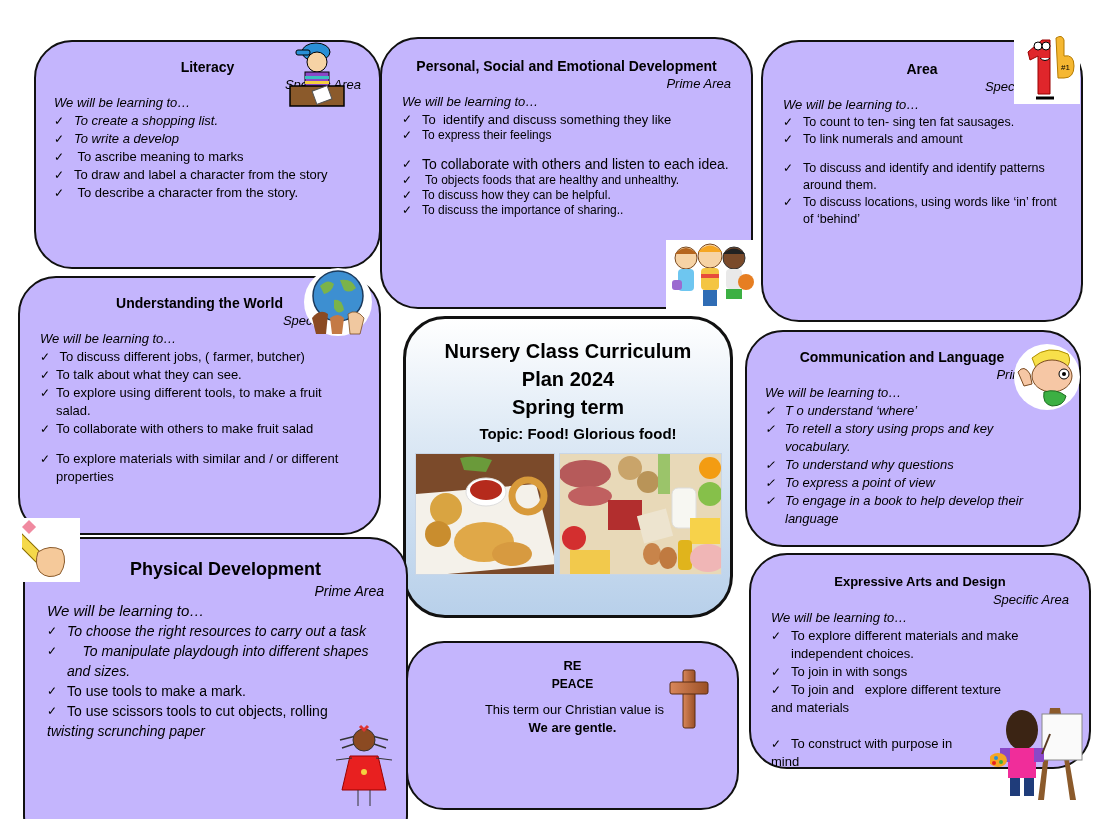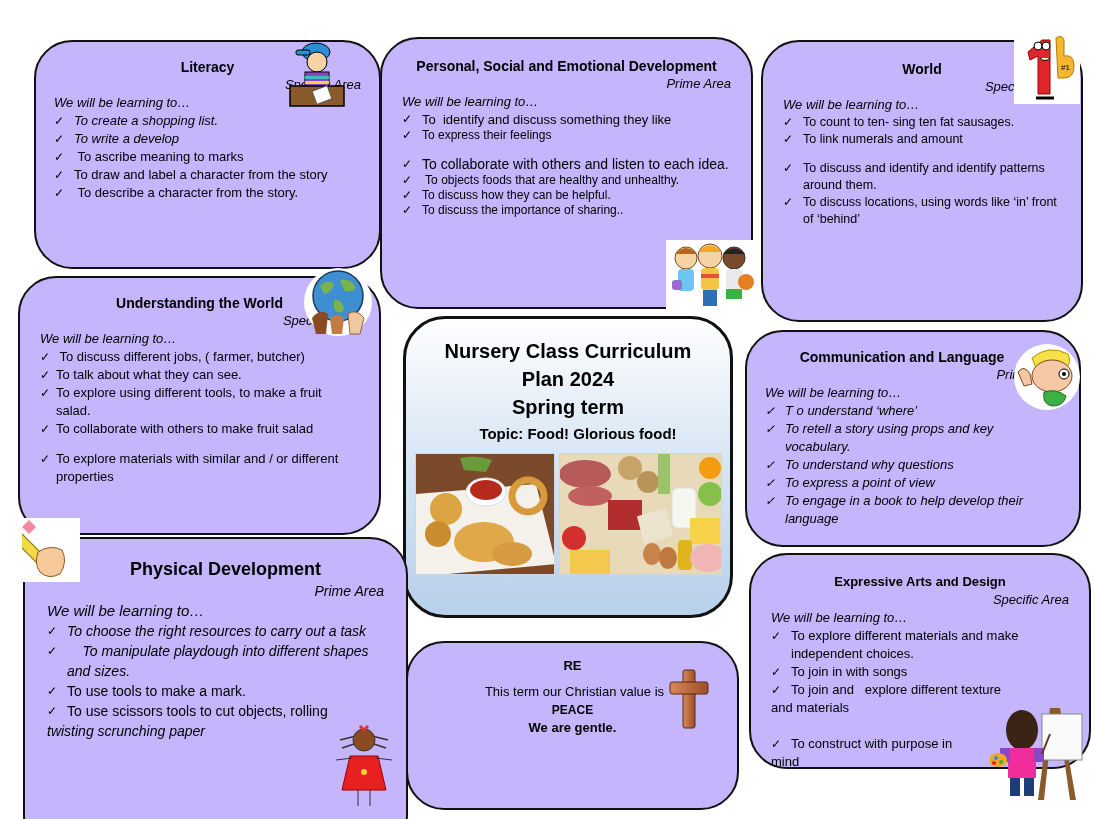--- a/index.html
+++ b/index.html
@@ -104,21 +104,21 @@
     <rect x="37" y="50" width="14" height="16" fill="#2f6db5"></rect>
     <circle cx="68" cy="18" r="11" fill="#7a4a2a" stroke="#333"></circle>
     <path d="M57 14 Q68 3 79 14" fill="#222"></path>
     <rect x="60" y="29" width="16" height="20" rx="4" fill="#e9e9e9"></rect>
     <rect x="60" y="49" width="16" height="10" fill="#3cb043"></rect>
     <circle cx="80" cy="42" r="8" fill="#e67e22"></circle>
   </svg>
 </div>
 
 <div class="box" id="maths">
-  <div class="title">World</div>
+  <div class="title">Area</div>
   <div class="area">Specific Area</div>
   <div class="intro">We will be learning to…</div>
   <ul class="items" style="font-size:12.5px;line-height:17px;">
     <li><span class="tick">✓</span><span>To count to ten- sing ten fat sausages.</span></li>
     <li><span class="tick">✓</span><span>To link numerals and amount</span></li>
     <li class="gap"><span class="tick">✓</span><span>To discuss and identify  and identify patterns around them.</span></li>
     <li><span class="tick">✓</span><span>To discuss locations, using words like ‘in’ front of ‘behind’</span></li>
   </ul>
 </div>
 <div class="pic" style="left:1014px;top:32px;width:66px;height:72px;background:#fff;">
@@ -251,22 +251,22 @@
     <line x1="4" y1="38" x2="20" y2="36" stroke="#333"></line>
     <line x1="44" y1="36" x2="60" y2="38" stroke="#333"></line>
     <line x1="26" y1="68" x2="26" y2="84" stroke="#333"></line>
     <line x1="38" y1="68" x2="38" y2="84" stroke="#333"></line>
     <circle cx="32" cy="50" r="3" fill="#f4d03f"></circle>
   </svg>
 </div>
 
 <div class="box" id="re">
   <div class="title" style="font-size:13px;">RE</div>
+  <div style="font-size:12px;font-weight:bold;line-height:18px;">PEACE</div>
   <div style="font-size:13px;line-height:18px;margin-top:8px;padding-left:4px;">This term our Christian value is</div>
-  <div style="font-size:12px;font-weight:bold;line-height:18px;">PEACE</div>
   <div style="font-size:13px;font-weight:bold;line-height:18px;">We are gentle.</div>
 </div>
 <div class="pic" style="left:668px;top:668px;width:42px;height:62px;">
   <svg width="42" height="62" viewBox="0 0 42 62">
     <defs>
         <linearGradient id="cg" x1="0" x2="1">
           <stop offset="0" stop-color="#d9875a"></stop>
           <stop offset="1" stop-color="#9a4f25"></stop>
         </linearGradient>
       </defs>

